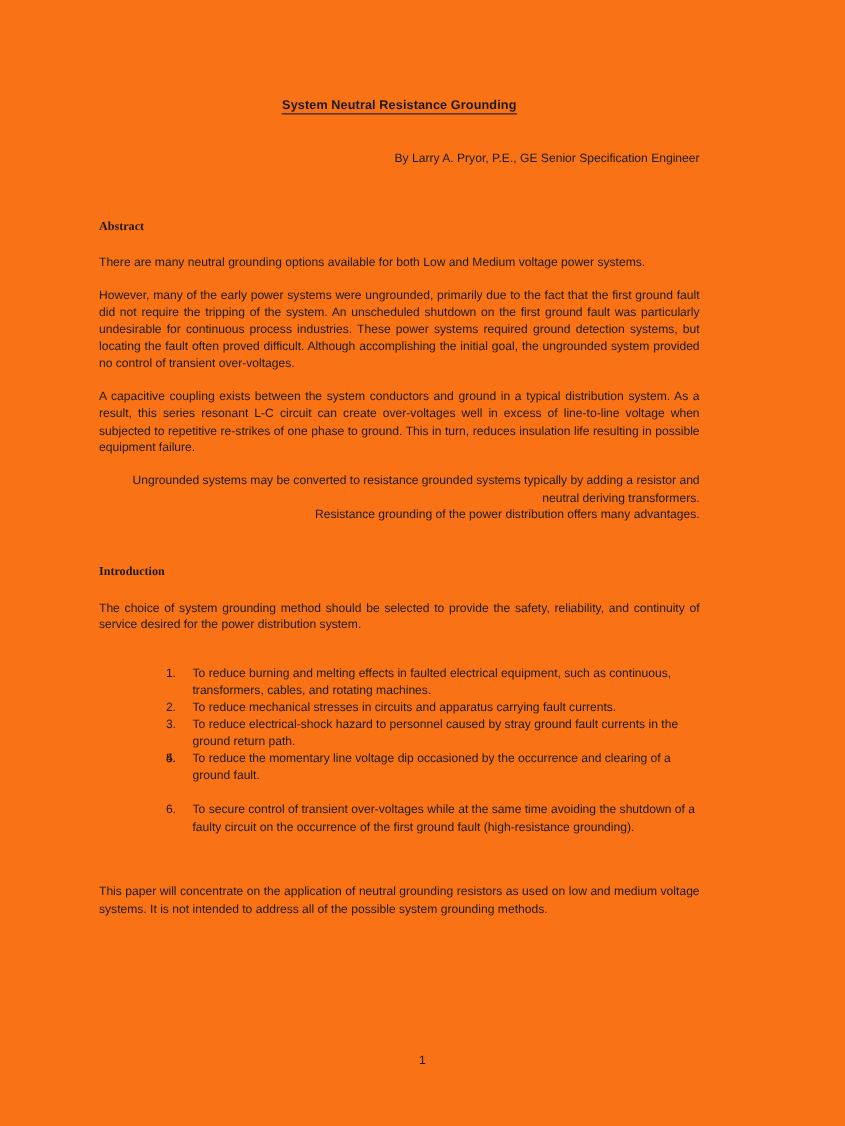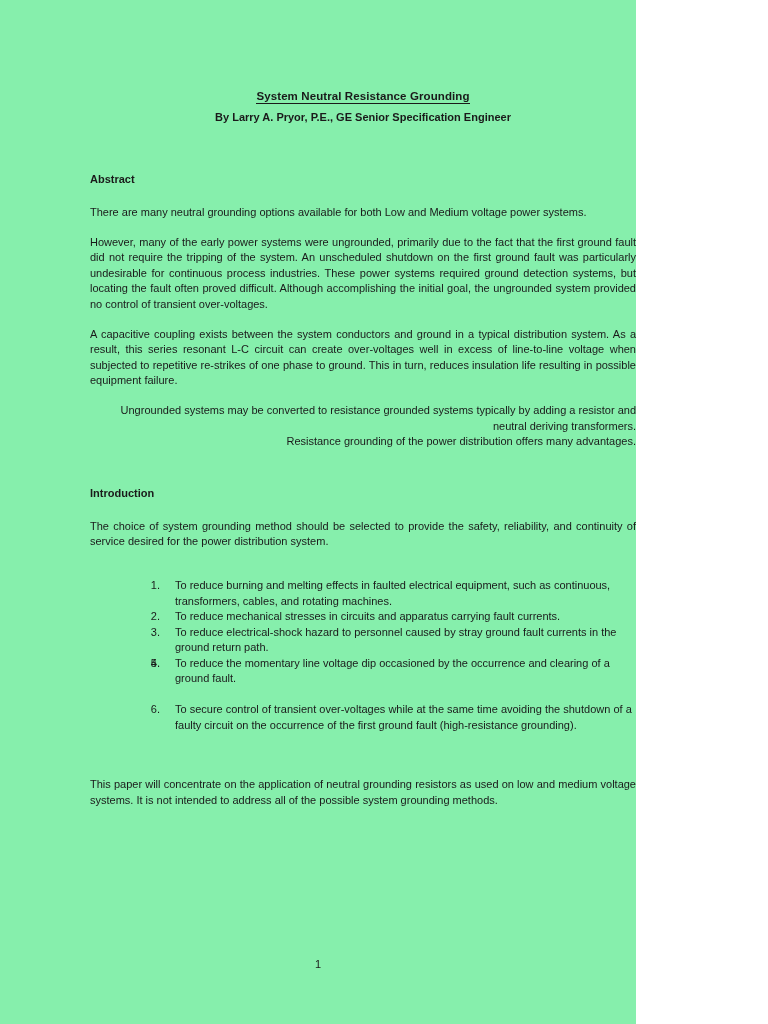--- a/index.html
+++ b/index.html
@@ -14,23 +14,23 @@
     position: relative;
     font-family: "Liberation Sans", sans-serif;
     color: #1a1a1a;
     -webkit-font-smoothing: antialiased;
   }
 
   .page {
     position: absolute;
     top: 0;
     left: 0;
-    width: 636px;
+    width: 768px;
     height: 1024px;
-    background: #86efac;
+    background: #f97316;
     overflow: hidden;
   }
 
   
   .content {
     position: absolute;
     left: 90px;
     top: 0;
     width: 546px;
   }
@@ -42,31 +42,31 @@
     letter-spacing: 0.1px;
     margin-top: 89px;
     line-height: 14px;
   }
   .doc-title span {
     border-bottom: 1.4px solid #1a1a1a;
     padding-bottom: 1px;
   }
 
   .byline {
-    text-align: center;
+    text-align: right;
     font-size: 11px;
-    margin-top: 7px;
+    margin-top: 34px;
     line-height: 14px;
-    font-weight: bold;
   }
 
   .section-heading {
     font-size: 11px;
     font-weight: bold;
     line-height: 14px;
+    font-family: Liberation Serif, serif;
   }
 
   p.body-text {
     font-size: 11px;
     line-height: 15.6px;
     text-align: justify;
     margin: 0;
     hyphens: none;
   }
 

